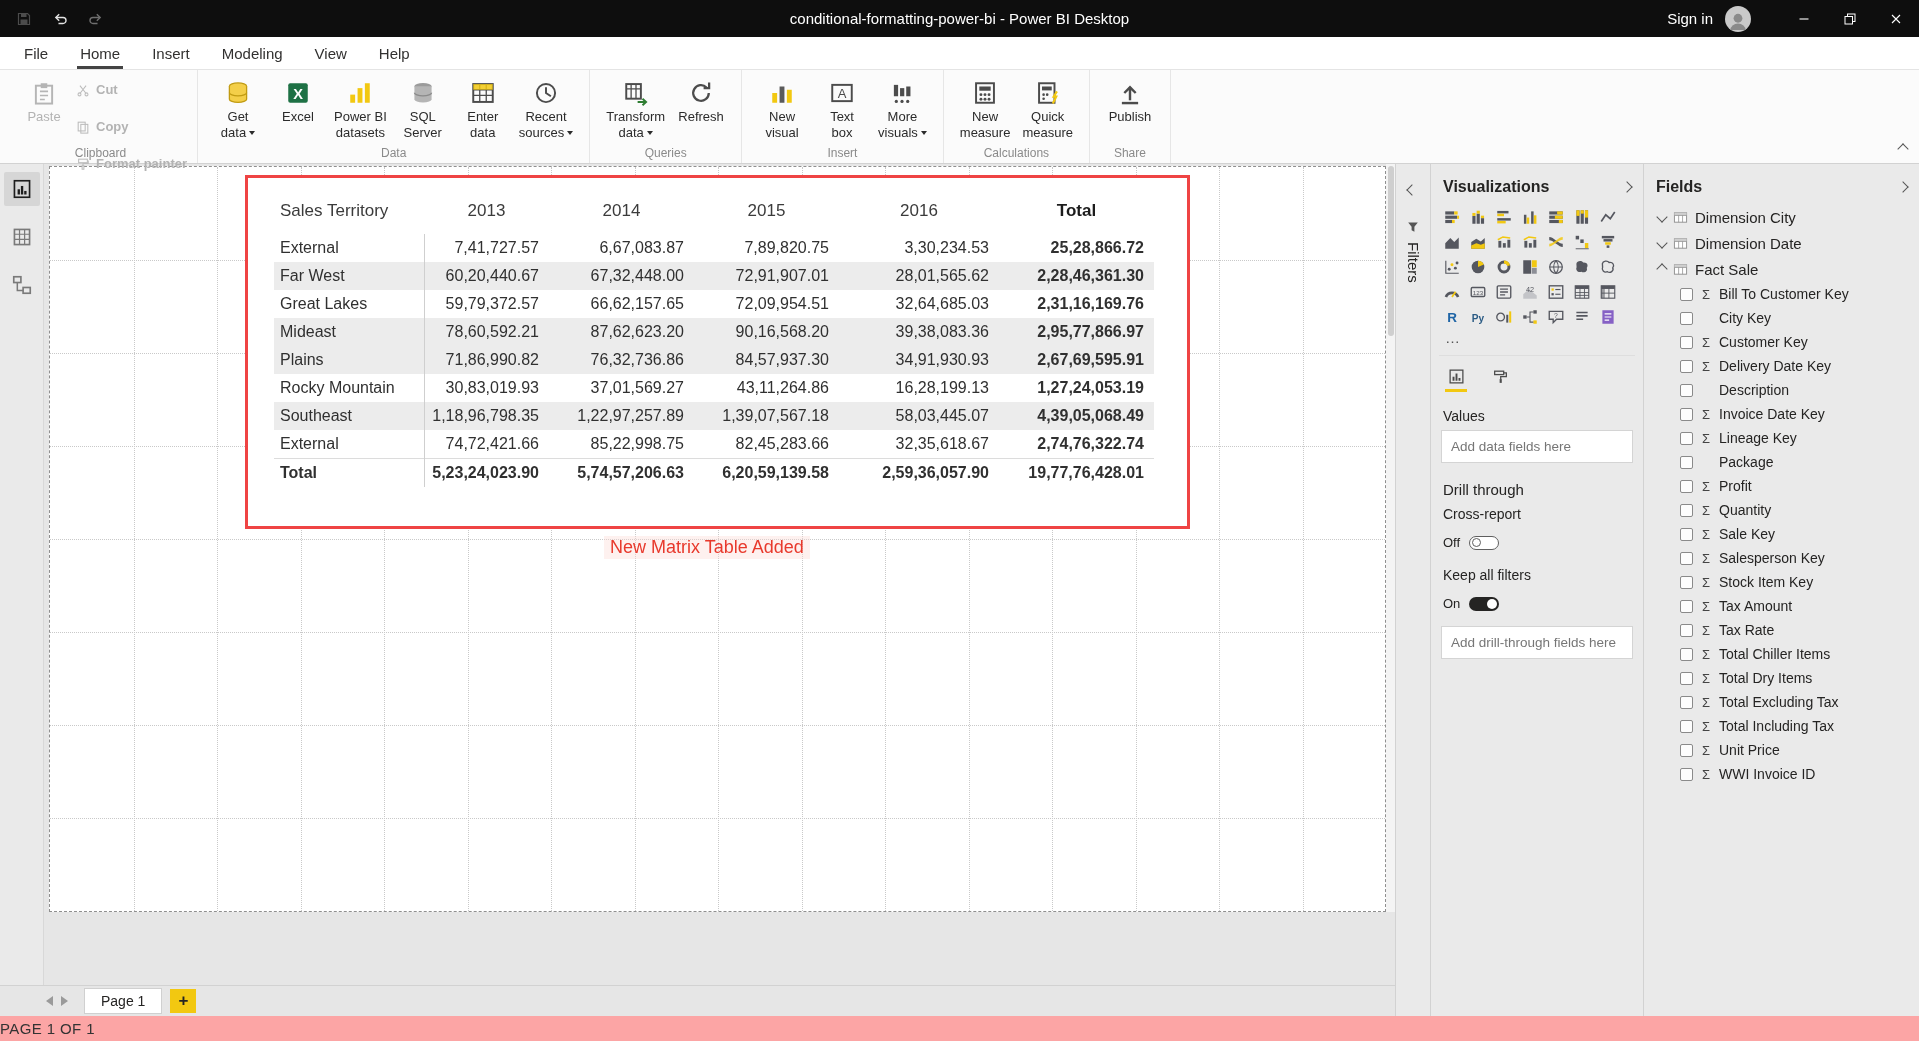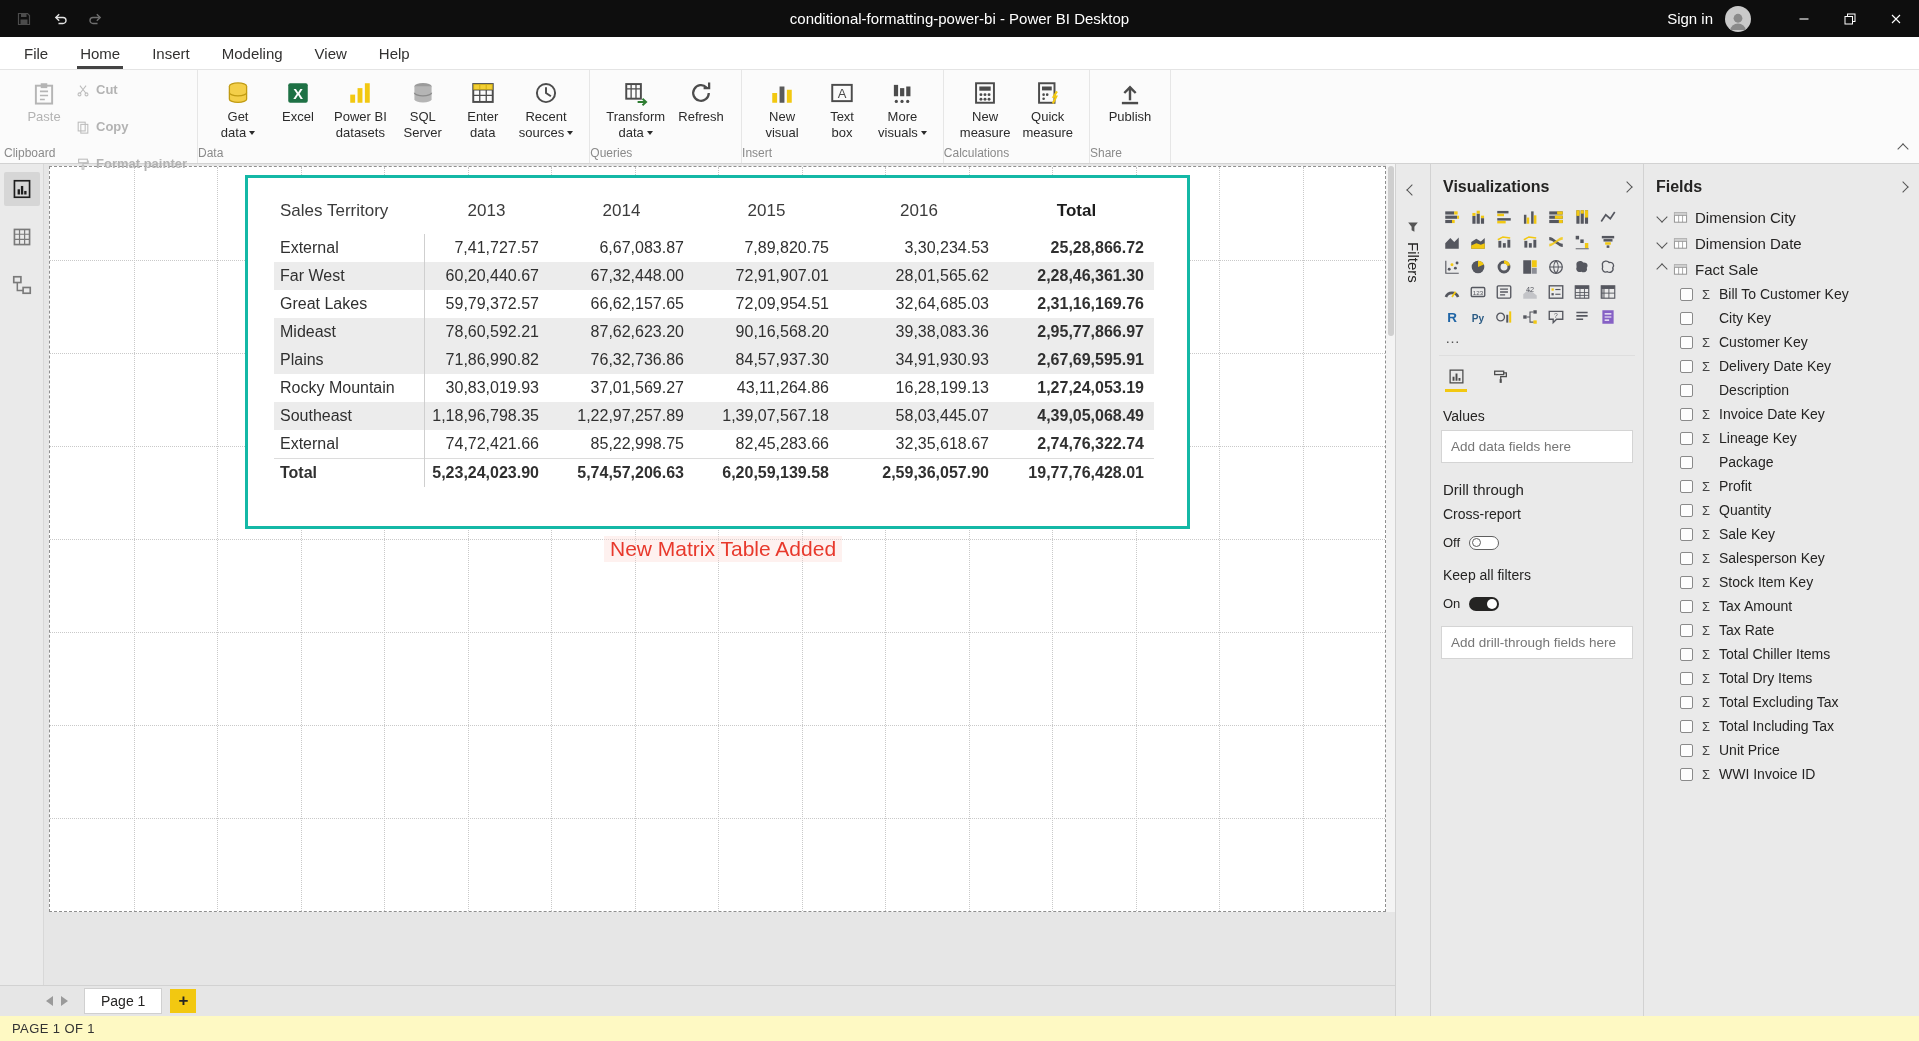--- a/index.html
+++ b/index.html
@@ -17,21 +17,21 @@
   .winbtn{width:46px;height:100%;display:flex;align-items:center;justify-content:center;}
 
   
   .menubar{position:absolute;left:0;top:37px;width:100%;height:33px;background:#ffffff;border-bottom:1px solid #e4e4e4;display:flex;align-items:stretch;padding-left:8px;box-sizing:border-box;z-index:40;}
   .menutab{padding:0 16px;display:flex;align-items:center;font-size:15px;color:#323130;position:relative;cursor:default;}
   .menutab.selected:after{content:"";position:absolute;left:13px;right:13px;bottom:0;height:3px;background:#444;}
 
   
   .ribbon{position:absolute;left:0;top:70px;width:100%;height:94px;background:#fbfbfb;border-bottom:1px solid #d2d2d2;display:flex;align-items:stretch;box-sizing:border-box;padding-left:4px;z-index:30;}
   .rgroup{position:relative;display:flex;align-items:flex-start;padding:6px 10px 18px 10px;border-right:1px solid #e6e6e6;}
-  .grp-label{position:absolute;bottom:3px;left:0;right:0;text-align:left;font-size:12px;color:#8a8a8a;white-space:nowrap;}
+  .grp-label{position:absolute;bottom:3px;left:0;right:0;text-align:center;font-size:12px;color:#8a8a8a;white-space:nowrap;}
   .bigbtn{display:flex;flex-direction:column;align-items:center;min-width:48px;padding:2px 6px;gap:1px;cursor:default;}
   .bigbtn .bicon{height:30px;display:flex;align-items:center;justify-content:center;}
   .bigbtn .bl{font-size:13px;line-height:15px;color:#2b2b2b;text-align:center;white-space:nowrap;display:flex;align-items:center;gap:3px;min-height:15px;}
   .bigbtn.disabled .bl{color:#b3b3b3;}
   .smallcol{display:flex;flex-direction:column;gap:20px;margin-left:2px;padding-top:5px;font-weight:bold;}
   .smallbtn{display:flex;align-items:center;gap:6px;font-size:13px;color:#b3b3b3;height:17px;white-space:nowrap;}
   .dcaret{width:0;height:0;border-left:3.5px solid transparent;border-right:3.5px solid transparent;border-top:4px solid currentColor;display:inline-block;}
   .ribbon-collapse{position:absolute;right:12px;bottom:10px;}
 
   .chev{display:inline-block;width:7px;height:7px;border-right:1.6px solid #555;border-bottom:1.6px solid #555;}
@@ -46,33 +46,33 @@
   .navitem.selected{background:#d6d6d6;}
 
   
   .canvas{position:absolute;left:44px;top:164px;width:1351px;height:821px;background:#e6e6e6;overflow:hidden;}
   .page{position:absolute;left:5px;top:2px;width:1337px;height:746px;background:#ffffff;border:1px dashed #8f8f8f;box-sizing:border-box;}
   .gridline-v{position:absolute;top:0;bottom:0;width:0;border-left:1px dotted #c9c9c9;}
   .gridline-h{position:absolute;left:0;right:0;height:0;border-top:1px dotted #c9c9c9;}
   .canvas-scroll{position:absolute;right:0;top:0;width:9px;height:748px;background:#f4f4f4;}
   .canvas-scroll .thumb{position:absolute;left:1.5px;top:2px;width:6px;height:170px;background:#cfcfcf;border-radius:3px;}
 
-  .matrix-box{position:absolute;left:201px;top:11px;width:945px;height:354px;border:3px solid #14b8a6;background:#ffffff;box-sizing:border-box;z-index:5;}
+  .matrix-box{position:absolute;left:201px;top:11px;width:945px;height:354px;border:3px solid #ef4444;background:#ffffff;box-sizing:border-box;z-index:5;}
   .matrix{border-collapse:collapse;table-layout:fixed;width:880px;margin:10px 0 0 26px;font-size:16px;color:#303030;}
   .matrix th{font-weight:400;font-size:17px;color:#3b3b3b;height:44px;vertical-align:middle;white-space:nowrap;}
   .matrix th:first-child{text-align:left;padding-left:6px;}
   .matrix th:not(:first-child){text-align:center;}
   .matrix th:last-child{font-weight:700;color:#1c1c1c;}
   .matrix td{height:28px;padding:0 10px 0 6px;white-space:nowrap;}
   .matrix td:first-child{text-align:left;border-right:1px solid #cfcfcf;}
   .matrix td:not(:first-child){text-align:right;}
   .matrix td:last-child{font-weight:700;}
   .matrix tr.banded td{background:#ececec;}
   .matrix tr.total td{font-weight:700;border-top:1px solid #dcdcdc;}
-  .annotation{position:absolute;left:560px;top:372px;font-size:21px;color:#e8392c;background:rgba(252,214,210,0.35);padding:1px 6px;white-space:nowrap;z-index:6;}
+  .annotation{position:absolute;left:560px;top:372px;font-size:18px;color:#e8392c;background:rgba(252,214,210,0.35);padding:1px 6px;white-space:nowrap;z-index:6;}
 
   
   .filterspane{position:absolute;left:1395px;top:164px;width:35px;height:852px;background:#eaeaea;border-left:1px solid #d2d2d2;box-sizing:border-box;z-index:20;}
   .filterspane .expand{margin:16px auto 22px auto;width:10px;}
   .fp-stack{display:flex;flex-direction:column;align-items:center;gap:8px;}
   .vtext{writing-mode:vertical-rl;font-size:15px;color:#252423;}
 
   
   .panel{position:absolute;top:164px;height:852px;background:#eaeaea;border-left:1px solid #d2d2d2;box-sizing:border-box;z-index:20;}
   .viz-panel{left:1430px;width:213px;padding:0 8px;}
@@ -104,21 +104,21 @@
   .cb{width:13px;height:13px;border:1px solid #8a8a8a;background:#fdfdfd;border-radius:2px;box-sizing:border-box;flex:none;}
   .sigma{width:14px;text-align:center;font-size:13px;color:#444;flex:none;}
 
   
   .pagebar{position:absolute;left:0;top:985px;width:1395px;height:31px;background:#e6e6e6;border-top:1px solid #d2d2d2;display:flex;align-items:center;box-sizing:border-box;padding-left:46px;gap:8px;z-index:25;}
   .pgarrow{width:0;height:0;border-top:5px solid transparent;border-bottom:5px solid transparent;}
   .pgarrow.left{border-right:7px solid #9a9a9a;}
   .pgarrow.right{border-left:7px solid #9a9a9a;margin-right:8px;}
   .pagetab{background:#ffffff;border:1px solid #d0d0d0;height:24px;line-height:24px;padding:0 16px;font-size:14px;color:#252423;}
   .addpage{width:26px;height:24px;background:#f2c811;display:flex;align-items:center;justify-content:center;font-size:17px;font-weight:700;color:#252423;}
-  .statusbar{position:absolute;left:0;top:1016px;width:100%;height:25px;background:#fef9c3;font-size:13px;color:#333;line-height:25px;padding-left:12px;box-sizing:border-box;letter-spacing:0.4px;z-index:25;}
+  .statusbar{position:absolute;left:0;top:1016px;width:100%;height:25px;background:#fca5a5;font-size:15px;color:#333;line-height:25px;box-sizing:border-box;letter-spacing:0.4px;z-index:25;}
 </style>
 </head>
 <body>
 
 <div class="app">
 
   <div class="titlebar">
     <div class="tb-icons">
       <span class="tb-btn">
           <svg width="16" height="16" viewBox="0 0 16 16" xmlns="http://www.w3.org/2000/svg" fill="none">

